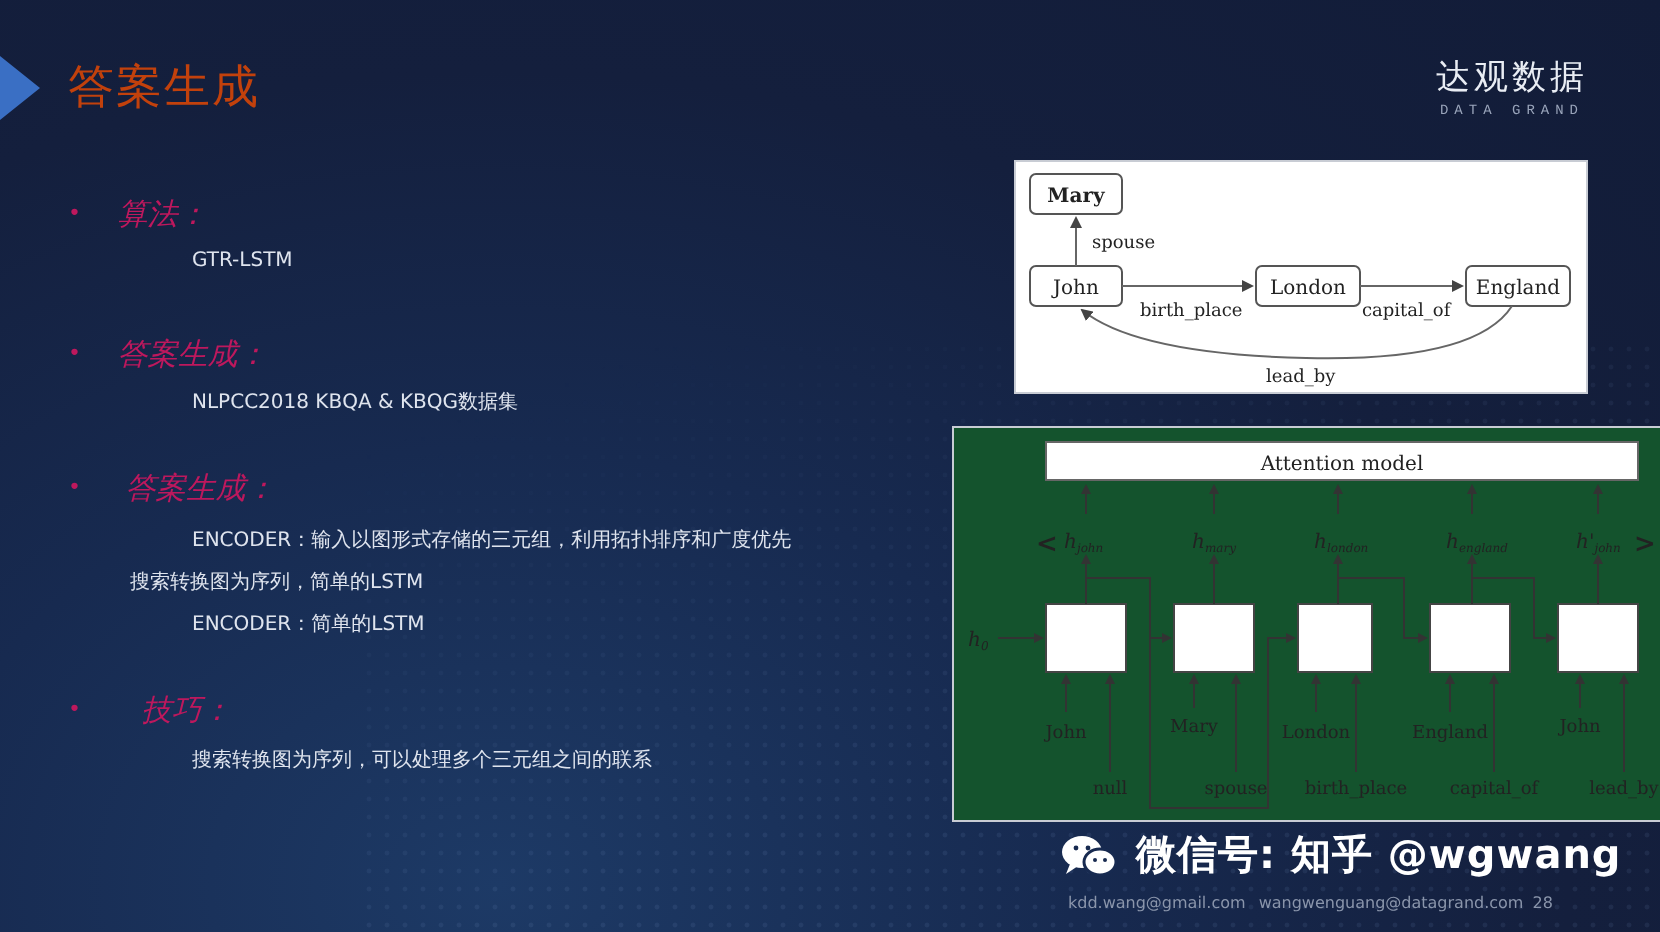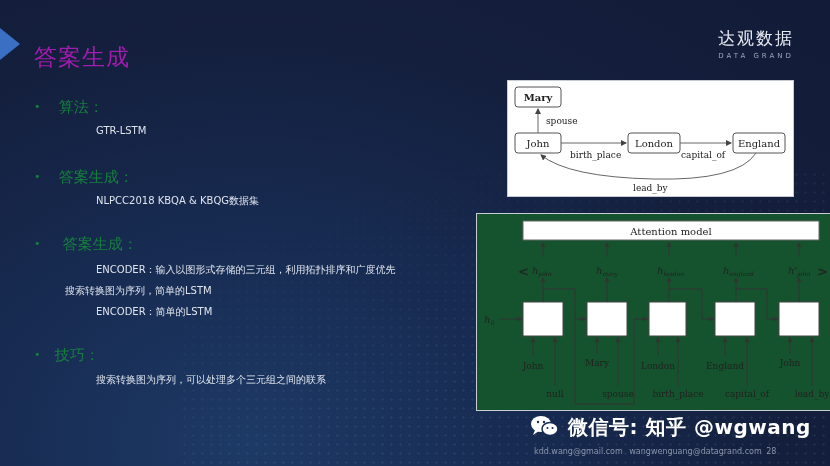--- a/index.html
+++ b/index.html
@@ -14,34 +14,34 @@
     background-image: radial-gradient(rgba(140,170,220,0.10) 1px, transparent 1.4px);
     background-size: 9px 9px;
     -webkit-mask-image: linear-gradient(160deg, transparent 10%, #000 60%);
     mask-image: linear-gradient(160deg, transparent 10%, #000 60%);
   }
   .arrow-mark {
     position:absolute; left:0; top:28px; width:0; height:0;
     border-top:16px solid transparent; border-bottom:16px solid transparent;
     border-left:20px solid #3a6fc4;
   }
-  .title { position:absolute; left:34px; top:42px; font-size:23px; color:#a21caf; letter-spacing:1px; }
+  .title { position:absolute; left:34px; top:28px; font-size:23px; color:#c2410c; letter-spacing:1px; }
   .logo { position:absolute; right:36px; top:27px; text-align:center; }
   .logo .cn { font-size:17px; color:#e9edf4; letter-spacing:2px; }
-  .logo .en { font-size:7px; color:#9aa5bb; letter-spacing:3px; margin-top:2px; }
-
-  .bullet { position:absolute; font-size:15px; color:#15803d; }
+  .logo .en { font-size:7px; color:#9aa5bb; letter-spacing:3px; margin-top:2px;font-family:Liberation Mono, monospace; }
+
+  .bullet { position:absolute; font-size:15px; color:#be185d;font-style:italic; }
   .bullet .dot { display:inline-block; width:12px; font-size:11px; vertical-align:2px; }
   .sub { position:absolute; font-size:10px; color:#dfe4ee; white-space:nowrap; }
 
   .fig1 { position:absolute; left:507px; top:80px; width:285px; height:115px; background:#fff; border:1px solid #c8ccd4; }
   .fig2 { position:absolute; left:435px; top:213px; width:355px; height:196px; background:#14532d; border:1px solid #c8ccd4;margin-left:41px; }
   svg text { font-family:"DejaVu Serif", "Liberation Serif", serif; fill:#222; }
 
-  .wm { position:absolute; left:530px; top:414px; display:flex; }
+  .wm { position:absolute; left:530px; top:414px; display:flex; align-items:center; }
   .wm .wechat { width:30px; height:24px; position:relative; margin-right:8px; }
   .wm .txt { font-size:20px; color:#fff; font-weight:bold; letter-spacing:0.5px; white-space:nowrap; }
   .footer { position:absolute; left:534px; top:447px; font-size:8px; color:#8a95ab; white-space:nowrap; }
 </style>
 </head>
 <body>
 
 <div class="dots"></div>
 <div class="arrow-mark"></div>
 <div class="title">答案生成</div>
@@ -66,21 +66,21 @@
 <div class="bullet" style="left:34px;top:235px;">
   <span class="dot">•</span>
   <span style="margin-left:12px">答案生成：</span>
 </div>
 <div class="sub" style="left:96px;top:263px;">ENCODER：输入以图形式存储的三元组，利用拓扑排序和广度优先</div>
 <div class="sub" style="left:65px;top:284px;">搜索转换图为序列，简单的LSTM</div>
 <div class="sub" style="left:96px;top:305px;">ENCODER：简单的LSTM</div>
 
 <div class="bullet" style="left:34px;top:346px;">
   <span class="dot">•</span>
-  <span style="margin-left:4px">技巧：</span>
+  <span style="margin-left:20px">技巧：</span>
 </div>
 <div class="sub" style="left:96px;top:373px;">搜索转换图为序列，可以处理多个三元组之间的联系</div>
 
 <div class="fig1">
   <svg width="285" height="115" viewBox="0 0 285 115">
     <defs>
       <marker id="ah" markerWidth="6" markerHeight="6" refX="5" refY="3" orient="auto">
         <path d="M0,0 L6,3 L0,6 z" fill="#444"></path>
       </marker>
     </defs>

